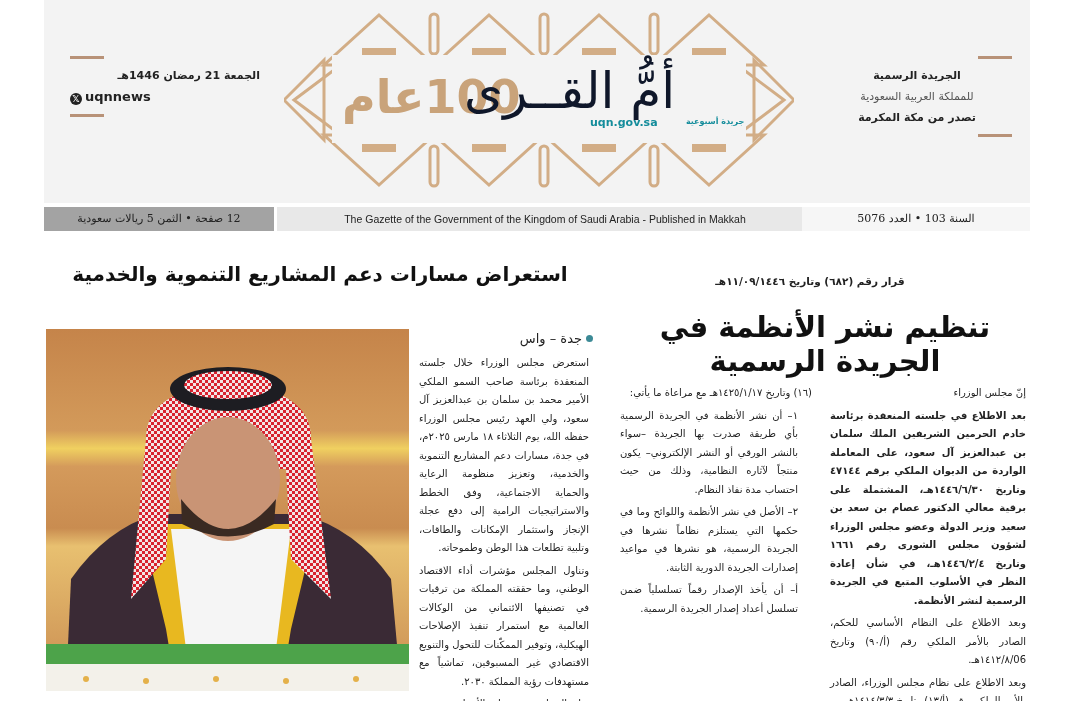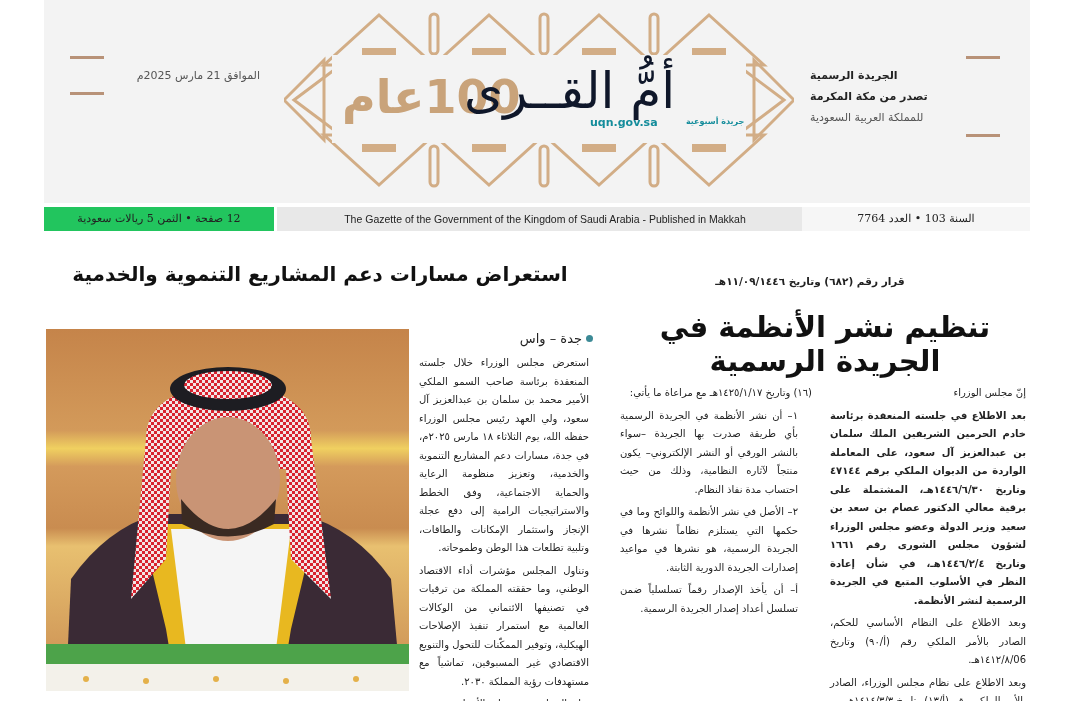--- a/index.html
+++ b/index.html
@@ -1,36 +1,36 @@
 <!DOCTYPE html>
 <html><head>
 <meta charset="utf-8">
 <style>
   html,body{margin:0;padding:0;}
   body{width:1076px;height:701px;overflow:hidden;background:#ffffff;font-family:"DejaVu Sans",sans-serif;color:#222;position:relative;}
   .masthead{position:absolute;left:44px;top:0;width:986px;height:203px;background:#f3f3f3;}
   .mast-left{position:absolute;left:26px;top:56px;width:190px;direction:rtl;text-align:right;}
-  .mast-right{position:absolute;right:30px;top:56px;width:190px;direction:rtl;text-align:left;}
+  .mast-right{position:absolute;right:18px;top:56px;width:190px;direction:rtl;text-align:center;}
   .rule{width:34px;height:3px;background:#b89278;margin:0;}
   .mast-left .rule{margin-right:auto;margin-left:0;}
   .mast-right .rule{margin-left:auto;margin-right:0;}
   .mline{font-size:11px;line-height:21px;}
   .bold{font-weight:bold;color:#222;}
   .muted{color:#555;}
   .social{font-size:13px;font-weight:bold;direction:ltr;text-align:left;line-height:22px;}
   .x-icon{display:inline-block;width:12px;height:12px;border-radius:50%;background:#222;color:#fff;font-size:9px;line-height:12px;text-align:center;vertical-align:-1px;margin-right:3px;}
   .logo{position:absolute;left:240px;top:0;width:510px;height:200px;}
   .logo svg{position:absolute;left:0;top:0;}
   .logo-band{position:absolute;left:48px;top:55px;width:414px;height:88px;background:#f3f3f3;}
   .logo-title{position:absolute;left:180px;top:62px;font-size:50px;font-weight:normal;color:#0f172a;direction:rtl;letter-spacing:1px;}
   .logo-100{position:absolute;left:58px;top:70px;font-size:46px;font-weight:bold;color:#c9a37a;direction:rtl;}
   .logo-url{position:absolute;left:306px;top:116px;font-size:11px;font-weight:bold;color:#138c9b;}
   .logo-weekly{position:absolute;left:402px;top:117px;font-size:8px;font-weight:bold;color:#138c9b;direction:rtl;}
   .strip{position:absolute;top:207px;height:24px;font-size:11px;line-height:24px;}
-  .strip-left{left:44px;width:230px;background:#22c55e;direction:rtl;text-align:center;font-family:"DejaVu Serif",serif;}
+  .strip-left{left:44px;width:230px;background:#a3a3a3;direction:rtl;text-align:center;font-family:"DejaVu Serif",serif;}
   .strip-mid{left:277px;width:536px;background:#e8e8e8;text-align:center;font-size:10.5px;font-family:"Liberation Sans",sans-serif;}
   .strip-right{left:802px;width:228px;background:#f6f6f6;direction:rtl;text-align:center;font-family:"DejaVu Serif",serif;}
   .headline-left{position:absolute;left:70px;top:262px;width:500px;text-align:center;font-size:20px;font-weight:bold;direction:rtl;color:#111;}
   .decision{position:absolute;left:650px;top:275px;width:320px;text-align:center;font-size:10.5px;font-weight:bold;direction:rtl;}
   .headline-right{position:absolute;left:640px;top:310px;width:370px;text-align:center;font-size:29px;font-weight:bold;direction:rtl;color:#111;}
   .photo{position:absolute;left:46px;top:329px;width:363px;height:362px;overflow:hidden;background:#c9874a;}
   .col{position:absolute;direction:rtl;text-align:justify;font-size:10px;line-height:18.5px;color:#222;}
   .col p{margin:4px;}
   .col1{left:415px;top:328px;width:178px;}
   .col2{left:616px;top:380px;width:200px;}
@@ -39,21 +39,22 @@
   .dot{display:inline-block;width:7px;height:7px;border-radius:50%;background:#3c8a96;margin-left:4px;vertical-align:1px;}
   .indent{padding-right:14px;}
 </style>
 </head>
 <body>
 
 <div class="masthead">
   <div class="mast-left">
     <div class="rule"></div>
     <div style="height:6px"></div>
-    <div class="mline muted">الموافق 21 مارس 2025م</div>
+    <div class="mline bold">الجمعة 21 رمضان 1446هـ</div>
+    <div class="social"><span class="x-icon">𝕏</span><span>uqnnews</span></div>
     <div style="height:6px"></div>
     <div class="rule"></div>
   </div>
 
   <div class="logo">
     <svg width="510" height="200" viewBox="0 0 510 200">
       <g fill="none" stroke="#d2ad86" stroke-width="3">
         <polygon points="0,100 40,60 40,140"></polygon>
         <polygon points="510,100 470,60 470,140"></polygon>
         <polygon points="10,100 50,70 50,130"></polygon>
@@ -88,30 +89,30 @@
     <div class="logo-100">100عام</div>
     <div class="logo-title">أمُّ القــرى</div>
     <div class="logo-url">uqn.gov.sa</div>
     <div class="logo-weekly">جريدة أسبوعية</div>
   </div>
 
   <div class="mast-right">
     <div class="rule"></div>
     <div style="height:6px"></div>
     <div class="mline bold">الجريدة الرسمية</div>
+    <div class="mline muted">للمملكة العربية السعودية</div>
     <div class="mline bold">تصدر من مكة المكرمة</div>
-    <div class="mline muted">للمملكة العربية السعودية</div>
     <div style="height:6px"></div>
     <div class="rule"></div>
   </div>
 </div>
 
 <div class="strip strip-left">12 صفحة  •  الثمن 5 ريالات سعودية</div>
 <div class="strip strip-mid">The Gazette of the Government of the Kingdom of Saudi Arabia - Published in Makkah</div>
-<div class="strip strip-right">السنة 103 • العدد 7764</div>
+<div class="strip strip-right">السنة 103 • العدد 5076</div>
 
 <div class="headline-left">استعراض مسارات دعم المشاريع التنموية والخدمية</div>
 <div class="decision">قرار رقم (٦٨٢) وتاريخ ١١/٠٩/١٤٤٦هـ</div>
 <div class="headline-right">تنظيم نشر الأنظمة في الجريدة الرسمية</div>
 
 <div class="photo">
   <svg width="363" height="362" viewBox="0 0 363 362">
     <defs>
       <linearGradient id="bg" x1="0" y1="0" x2="0" y2="1">
         <stop offset="0" stop-color="#c5844a"></stop>

